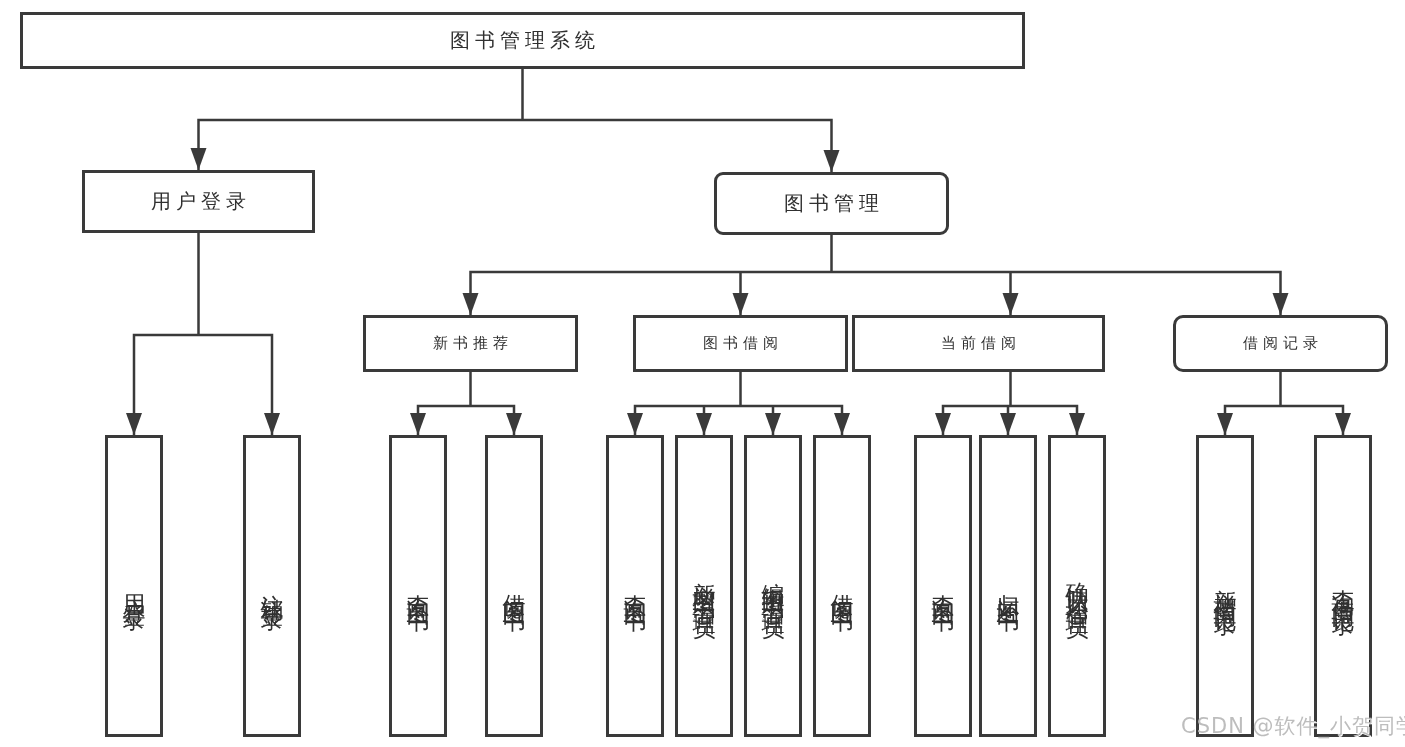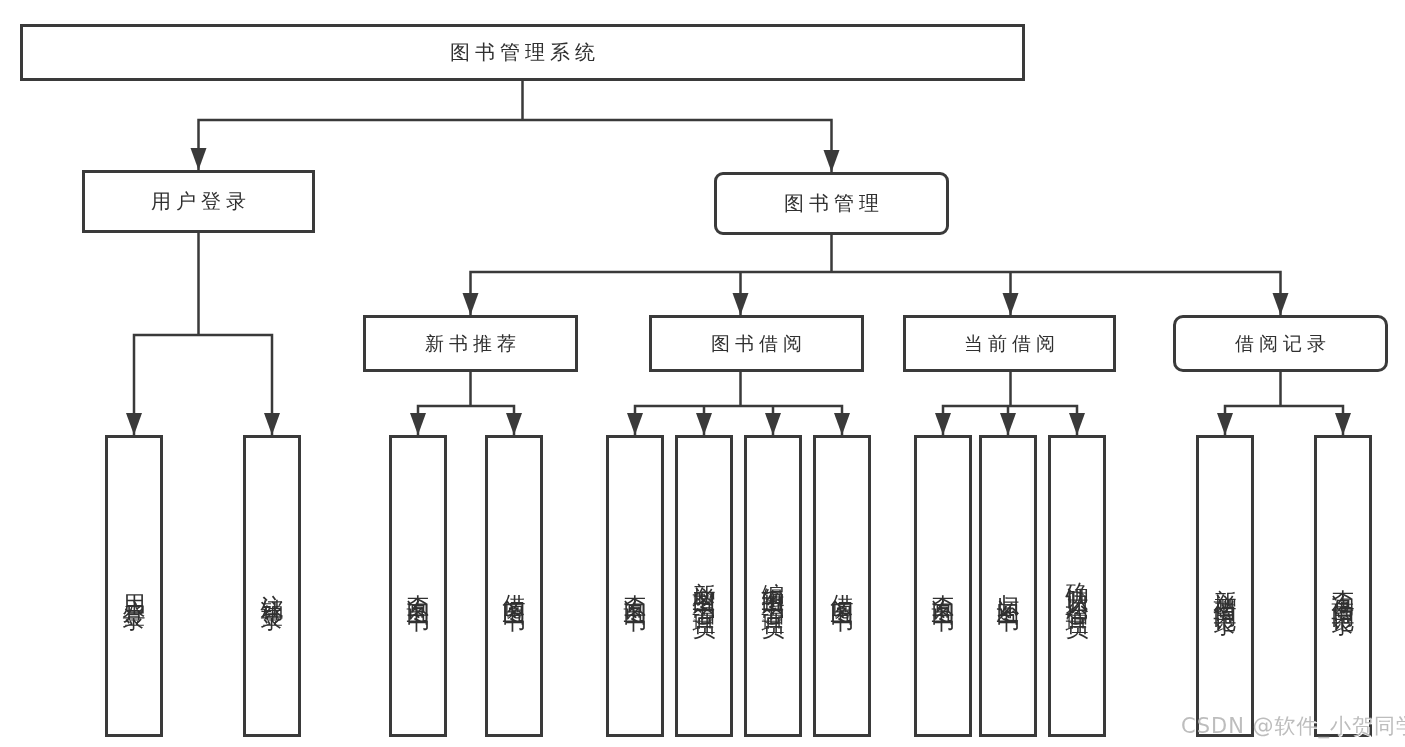--- a/index.html
+++ b/index.html
@@ -22,36 +22,36 @@
     position: absolute;
     box-sizing: border-box;
     border: 3px solid #3a3a3a;
     background: #ffffff;
     display: flex;
     align-items: center;
     justify-content: center;
     text-align: center;
   }
   .h  { font-size: 20px; letter-spacing: 5px; text-indent: 5px; white-space: nowrap; }
-  .hr { font-size: 19px; letter-spacing: 5px; text-indent: 5px; }
+  .hr { font-size: 15px; letter-spacing: 5px; text-indent: 5px; }
   .v  {
     writing-mode: vertical-rl;
     text-orientation: mixed;
     font-size: 23px;
     letter-spacing: 5px;
     line-height: 1;
     white-space: nowrap;
   }
   
-  .n-root { left: 20px;  top: 24px;  width: 1005px; height: 57px; }
+  .n-root { left: 20px;  top: 12px;  width: 1005px; height: 57px; }
   .n-ul   { left: 82px;  top: 170px; width: 233px;  height: 63px; }
   .n-bm   { left: 714px; top: 172px; width: 235px;  height: 63px; border-radius: 9px; }
   .n-g1   { left: 363px; top: 315px; width: 215px;  height: 57px; }
-  .n-g2   { left: 633px; top: 315px; width: 215px;  height: 57px; margin-left: 16px; }
-  .n-g3   { left: 903px; top: 315px; width: 213px;  height: 57px; }
+  .n-g2   { left: 633px; top: 315px; width: 215px;  height: 57px; }
+  .n-g3   { left: 852px; top: 315px; width: 253px;  height: 57px; }
   .n-g4   { left: 1173px;top: 315px; width: 215px;  height: 57px; border-radius: 10px; }
   .leaf   { top: 435px; width: 58px; height: 302px; }
   .l1  { left: 105px; }  .l2  { left: 243px; }
   .l3  { left: 389px; }  .l4  { left: 485px; }
   .l5  { left: 606px; }  .l6  { left: 675px; }
   .l7  { left: 744px; }  .l8  { left: 813px; }
   .l9  { left: 914px; }  .l10 { left: 979px; }
   .l11 { left: 1048px; } .l12 { left: 1196px; }
   .l13 { left: 1314px; }
   .watermark {

